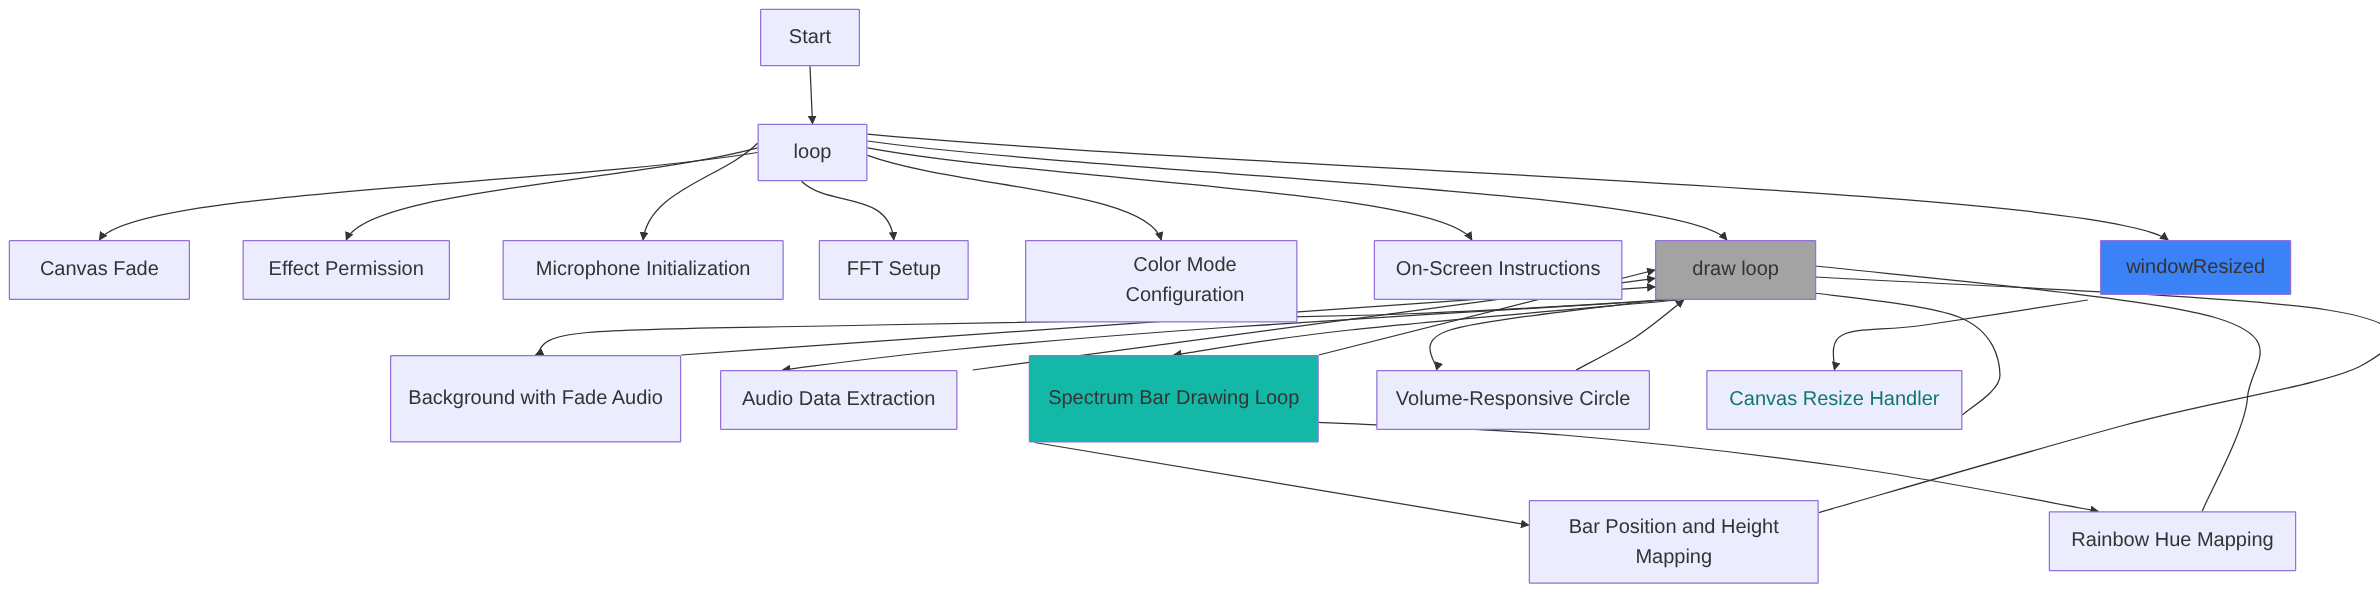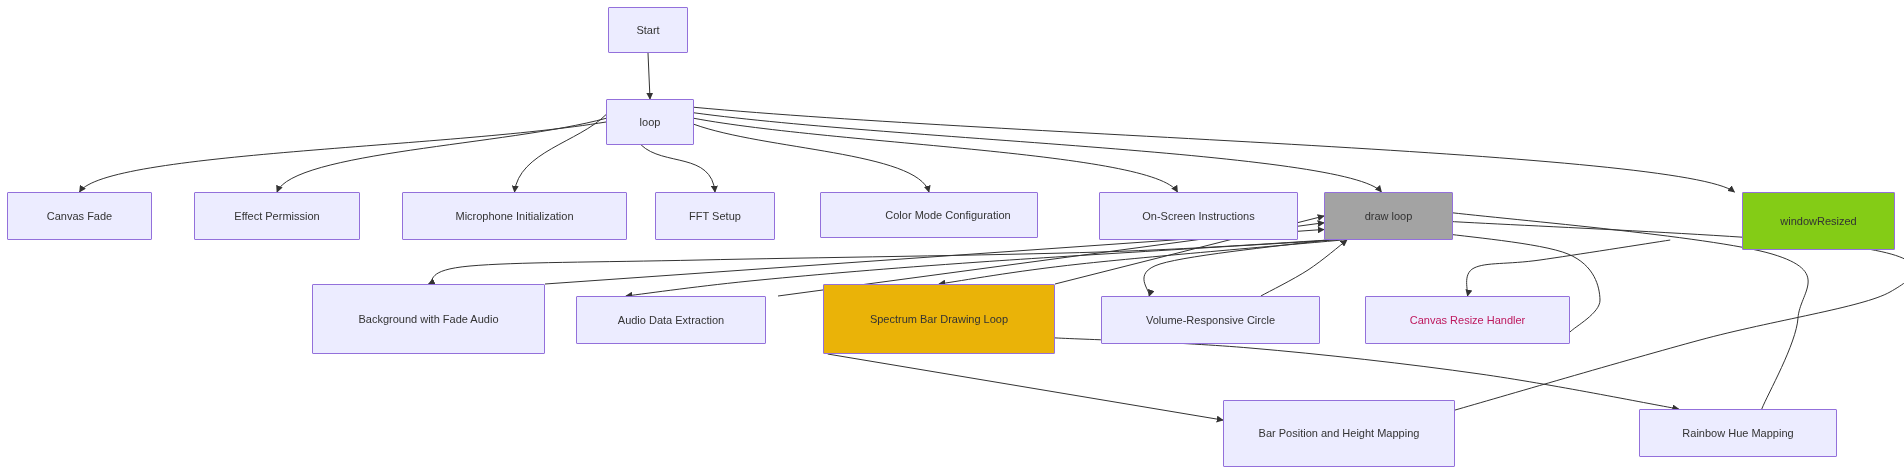--- a/index.html
+++ b/index.html
@@ -11,21 +11,21 @@
     font-family:"Liberation Sans",sans-serif;
   }
   #edges{position:absolute;left:0;top:0;z-index:1;}
   .node{
     position:absolute;
     z-index:2;
     box-sizing:border-box;
     display:flex;align-items:center;justify-content:center;
     text-align:center;
     padding:2px 10px;
-    font-size:11px;line-height:1.5;
+    font-size:16px;line-height:1.5;
     border-radius:1px;
   }
 </style>
 </head>
 <body>
 
 <div id="stage">
   <svg id="edges" width="1904" height="476">
     <defs>
       <marker id="arrow" viewBox="0 0 10 10" refX="9" refY="5" markerWidth="7" markerHeight="7" orient="auto-start-reverse">
@@ -58,25 +58,25 @@
         <path d="M1761.76,409C1767.8,393.8333333333333 1796.2933333333333,343.8333333333333 1798,318C1799.7066666666667,292.1666666666667 1831.8333333333333,271.8 1772,254C1712.1666666666667,236.2 1494.5,218.33333333333331 1439,211.2" fill="none" stroke="#333333" stroke-width="1" marker-end="url(#arrow)"></path>
       </g>
   </svg>
   <div id="nodes">
       <div class="node" style="left: 608px; top: 7px; width: 80px; height: 46px; background: rgb(236, 236, 255); border: 1px solid rgb(147, 112, 219); color: rgb(51, 51, 51);">Start</div>
       <div class="node" style="left: 606px; top: 99px; width: 88px; height: 46px; background: rgb(236, 236, 255); border: 1px solid rgb(147, 112, 219); color: rgb(51, 51, 51);">loop</div>
       <div class="node" style="left: 7px; top: 192px; width: 145px; height: 48px; background: rgb(236, 236, 255); border: 1px solid rgb(147, 112, 219); color: rgb(51, 51, 51);">Canvas Fade</div>
       <div class="node" style="left: 194px; top: 192px; width: 166px; height: 48px; background: rgb(236, 236, 255); border: 1px solid rgb(147, 112, 219); color: rgb(51, 51, 51);">Effect Permission</div>
       <div class="node" style="left: 402px; top: 192px; width: 225px; height: 48px; background: rgb(236, 236, 255); border: 1px solid rgb(147, 112, 219); color: rgb(51, 51, 51);">Microphone Initialization</div>
       <div class="node" style="left: 655px; top: 192px; width: 120px; height: 48px; background: rgb(236, 236, 255); border: 1px solid rgb(147, 112, 219); color: rgb(51, 51, 51);">FFT Setup</div>
-      <div class="node" style="left: 820px; top: 192px; width: 218px; height: 46px; background: rgb(236, 236, 255); border: 1px solid rgb(147, 112, 219); color: rgb(51, 51, 51); padding-left: 48px;">Color Mode Configuration</div>
+      <div class="node" style="left: 820px; top: 192px; width: 218px; height: 66px; background: rgb(236, 236, 255); border: 1px solid rgb(147, 112, 219); color: rgb(51, 51, 51); padding-left: 48px;">Color Mode Configuration</div>
       <div class="node" style="left: 1078px; top: 192px; width: 199px; height: 48px; background: rgb(236, 236, 255); border: 1px solid rgb(147, 112, 219); color: rgb(51, 51, 51); margin-left: 21px;">On-Screen Instructions</div>
       <div class="node" style="left: 1324px; top: 192px; width: 129px; height: 48px; background: #a3a3a3; border: 1px solid rgb(147, 112, 219); color: rgb(51, 51, 51);">draw loop</div>
-      <div class="node" style="left: 1742px; top: 192px; width: 153px; height: 58px; background: #84cc16; border: 1px solid rgb(147, 112, 219); color: rgb(51, 51, 51);">windowResized</div>
+      <div class="node" style="left: 1680px; top: 192px; width: 153px; height: 44px; background: #3b82f6; border: 1px solid rgb(147, 112, 219); color: rgb(51, 51, 51);">windowResized</div>
       <div class="node" style="left: 312px; top: 284px; width: 233px; height: 70px; background: rgb(236, 236, 255); border: 1px solid rgb(147, 112, 219); color: rgb(51, 51, 51);">Background with Fade Audio</div>
       <div class="node" style="left: 576px; top: 296px; width: 190px; height: 48px; background: rgb(236, 236, 255); border: 1px solid rgb(147, 112, 219); color: rgb(51, 51, 51);">Audio Data Extraction</div>
-      <div class="node" style="left: 823px; top: 284px; width: 232px; height: 70px; background: #eab308; border: 1px solid rgb(147, 112, 219); color: rgb(51, 51, 51);">Spectrum Bar Drawing Loop</div>
+      <div class="node" style="left: 823px; top: 284px; width: 232px; height: 70px; background: #14b8a6; border: 1px solid rgb(147, 112, 219); color: rgb(51, 51, 51);">Spectrum Bar Drawing Loop</div>
       <div class="node" style="left: 1101px; top: 296px; width: 219px; height: 48px; background: rgb(236, 236, 255); border: 1px solid rgb(147, 112, 219); color: rgb(51, 51, 51);">Volume-Responsive Circle</div>
-      <div class="node" style="left: 1365px; top: 296px; width: 205px; height: 48px; background: rgb(236, 236, 255); border: 1px solid rgb(147, 112, 219); color: #be185d;">Canvas Resize Handler</div>
+      <div class="node" style="left: 1365px; top: 296px; width: 205px; height: 48px; background: rgb(236, 236, 255); border: 1px solid rgb(147, 112, 219); color: #0f766e;">Canvas Resize Handler</div>
       <div class="node" style="left: 1223px; top: 400px; width: 232px; height: 67px; background: rgb(236, 236, 255); border: 1px solid rgb(147, 112, 219); color: rgb(51, 51, 51);">Bar Position and Height Mapping</div>
       <div class="node" style="left: 1639px; top: 409px; width: 198px; height: 48px; background: rgb(236, 236, 255); border: 1px solid rgb(147, 112, 219); color: rgb(51, 51, 51); text-align: right;">Rainbow Hue Mapping</div>
     </div>
 </div>
 
 </body></html>

